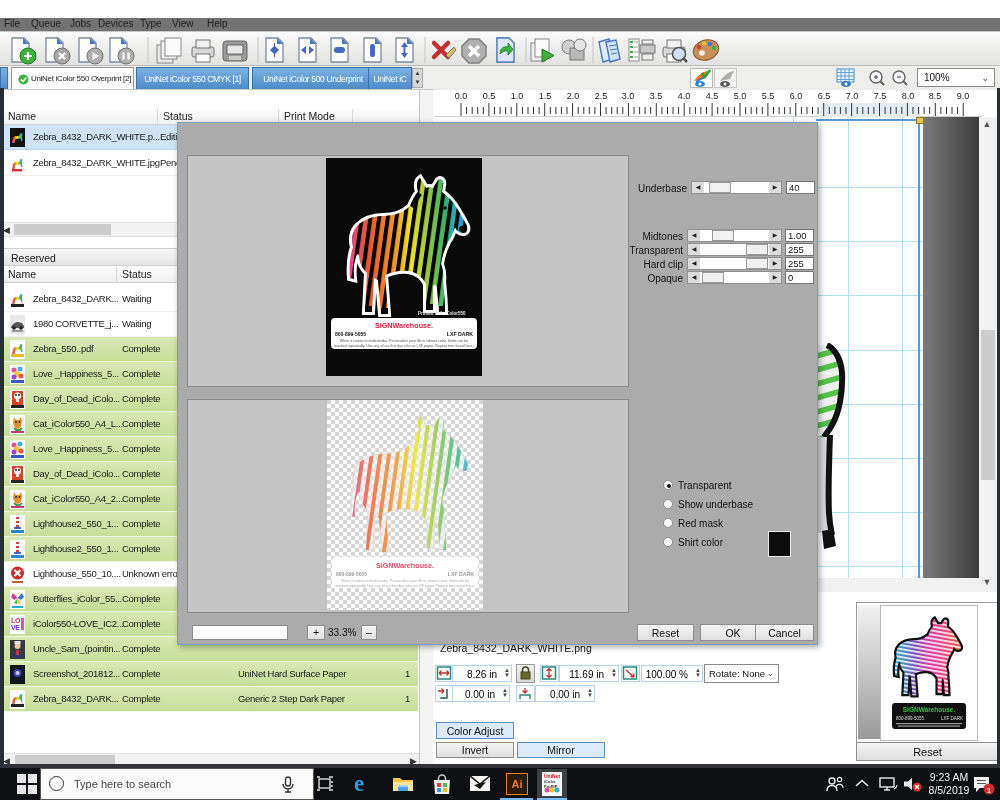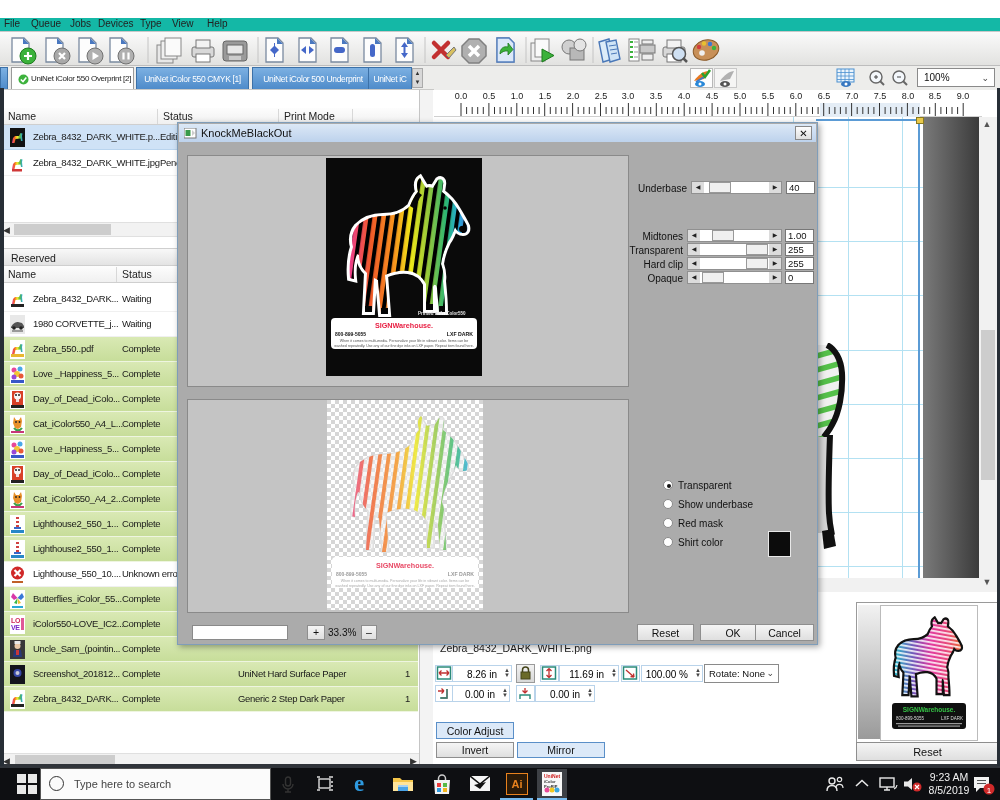--- a/index.html
+++ b/index.html
@@ -2,21 +2,21 @@
 <html><head><meta charset="utf-8">
 <style>
 *{margin:0;padding:0;box-sizing:border-box}
 html,body{width:1000px;height:800px;overflow:hidden;font-family:"Liberation Sans",sans-serif;background:#fff}
 .abs{position:absolute}
 #app{position:absolute;left:0;top:0;width:1000px;height:767px;background:#fff}
 
 #titlebar{position:absolute;left:0;top:0;width:1000px;height:18px;background:#fff}
 #titletxt{position:absolute;left:20px;top:4px;font-size:10px;color:#636363}
 
-#menubar{position:absolute;left:0;top:18px;width:1000px;height:14px;background:#14b8a6;font-size:10px;color:#222}
+#menubar{position:absolute;left:0;top:18px;width:1000px;height:14px;background:#737373;font-size:10px;color:#222}
 #menubar span{position:absolute;top:0}
 #menuline{position:absolute;left:0;top:31px;width:1000px;height:1px;background:#c8c8c8}
 
 #toolbar{position:absolute;left:0;top:32px;width:1000px;height:34px;background:linear-gradient(#fafafa,#e2e2e0);border-bottom:1px solid #bdbdbd}
 
 #tabrow{position:absolute;left:0;top:66px;width:1000px;height:24px;background:#ededeb;border-bottom:1px solid #c9c9c7}
 .tab{position:absolute;top:1px;height:22px;font-size:8.5px;letter-spacing:-0.35px;line-height:22px;text-align:center;color:#fff;background:linear-gradient(#7cb0e2,#4e8bca);border:1px solid #3c71a8;border-bottom:none}
 .tabactive{background:#fff;color:#222;border:1px solid #9a9a9a;border-bottom:none;font-weight:bold}
 
 #leftpanel{position:absolute;left:0;top:90px;width:434px;height:676px;background:#fff}
@@ -659,29 +659,20 @@
         <text x="73" y="109" font-size="4.5" fill="#ddd" text-anchor="end">LXF DARK</text>
       <rect x="6" y="112" width="66" height="1.2" fill="#999"></rect>
         <rect x="8" y="114.5" width="62" height="1.2" fill="#999"></rect>
     </svg>
   </div>
   <div class="btn" style="left:856px;top:742px;width:143px;height:19px;line-height:18px;font-size:11px">Reset</div>
 
   <div id="rpreview"></div>
 
   <div id="dlg">
-    <div id="dlgtitle">
-      <svg class="abs" style="left:5px;top:4px" width="13" height="11">
-          <rect x="0" y="0" width="12" height="10" fill="#fff" stroke="#777"></rect>
-          <rect x="1.5" y="2" width="5" height="6" fill="#3a9a4a"></rect>
-          <path d="M8,2 l3,3 -3,3" fill="#ccc"></path>
-        </svg>
-      <b>KnockMeBlackOut</b>
-      <div id="dlgx">✕</div>
-    </div>
     <div class="pane" style="top:32px;height:232px"></div>
     <div class="pane" style="top:276px;height:214px"></div>
 
     <svg class="abs" style="left:148px;top:35px" width="156" height="218" viewBox="0 0 156 218">
       <defs>
         <linearGradient id="rb4" x1="0" y1="0" x2="1" y2="0">
             <stop offset="0" stop-color="#ec3f8c"></stop>
             <stop offset=".18" stop-color="#f15a29"></stop>
             <stop offset=".38" stop-color="#f7941d"></stop>
             <stop offset=".52" stop-color="#efe818"></stop>
@@ -806,21 +797,21 @@
   <div class="abs" style="left:997px;top:88px;width:3px;height:678px;background:#272e36"></div>
 </div>
 
 <div id="taskbar" class="abs" style="left:0;top:768px;width:1000px;height:32px;background:#0e0f12">
   <svg class="abs" style="left:17px;top:6px" width="21" height="20">
       <rect x="0" y="0" width="9" height="9" fill="#e8e8e8"></rect>
       <rect x="11" y="0" width="9" height="9" fill="#e8e8e8"></rect>
       <rect x="0" y="11" width="9" height="9" fill="#e8e8e8"></rect>
       <rect x="11" y="11" width="9" height="9" fill="#e8e8e8"></rect>
     </svg>
-  <div class="abs" style="left:40px;top:0;width:231px;height:32px;background:#fbfbfb;border:1px solid #555">
+  <div class="abs" style="left:40px;top:0;width:274px;height:32px;background:#fbfbfb;border:1px solid #555">
     <div class="abs" style="left:8px;top:7px;width:15px;height:15px;border:1.8px solid #333;border-radius:50%"></div>
     <div class="abs" style="left:33px;top:9px;font-size:11px;color:#444">Type here to search</div>
     <svg class="abs" style="left:240px;top:7px" width="14" height="18">
         <rect x="4.5" y="1" width="5" height="9" rx="2.5" fill="none" stroke="#333" stroke-width="1.4"></rect>
         <path d="M2,8 a5,5 0 0 0 10,0 M7,13 v3 M4,16 h6" fill="none" stroke="#333" stroke-width="1.4"></path>
       </svg>
   </div>
   <svg class="abs" style="left:317px;top:8px" width="17" height="16">
       <rect x="2" y="3" width="11" height="9" fill="none" stroke="#ddd" stroke-width="1.4"></rect>
       <path d="M0,1 h3 M12,1 h4 M0,14 h3 M12,14 h4 M15,5 v2 M15,9 v2" stroke="#ddd" stroke-width="1.6"></path>

